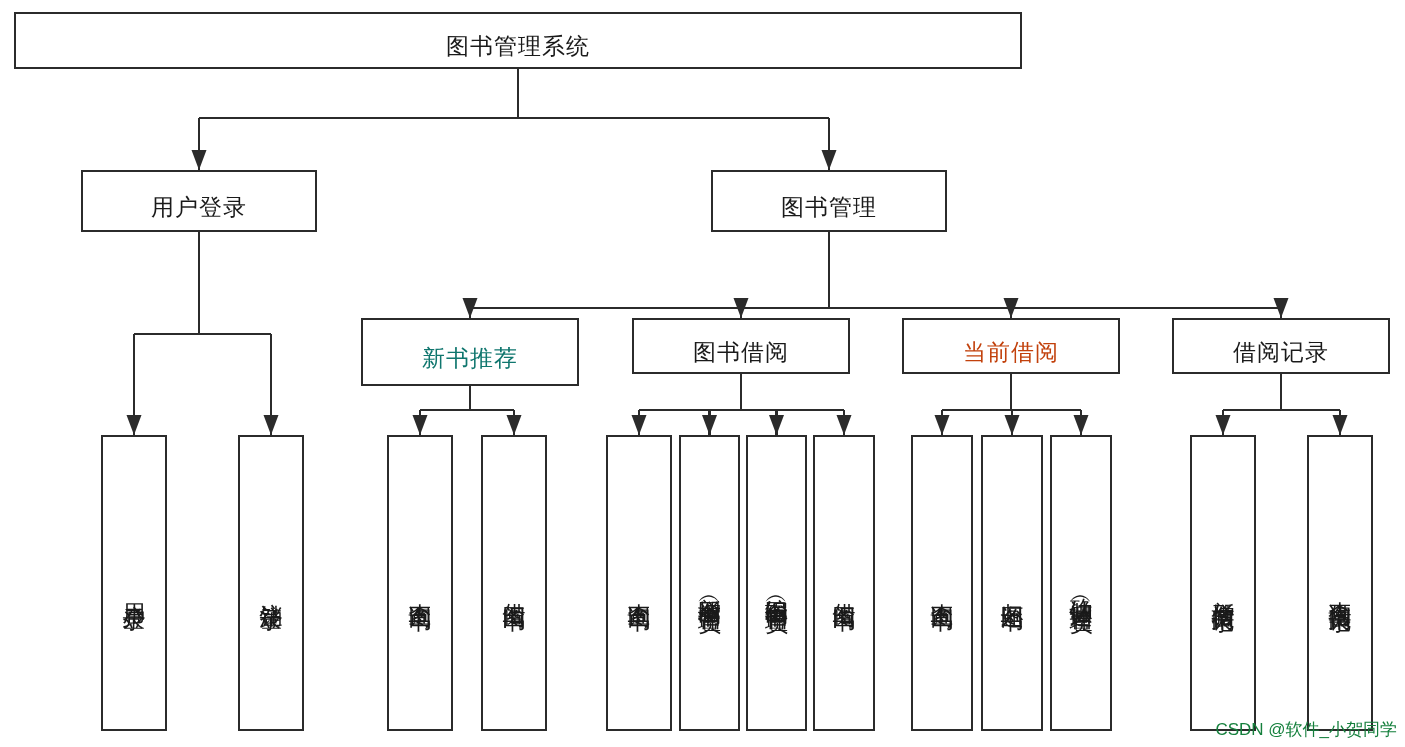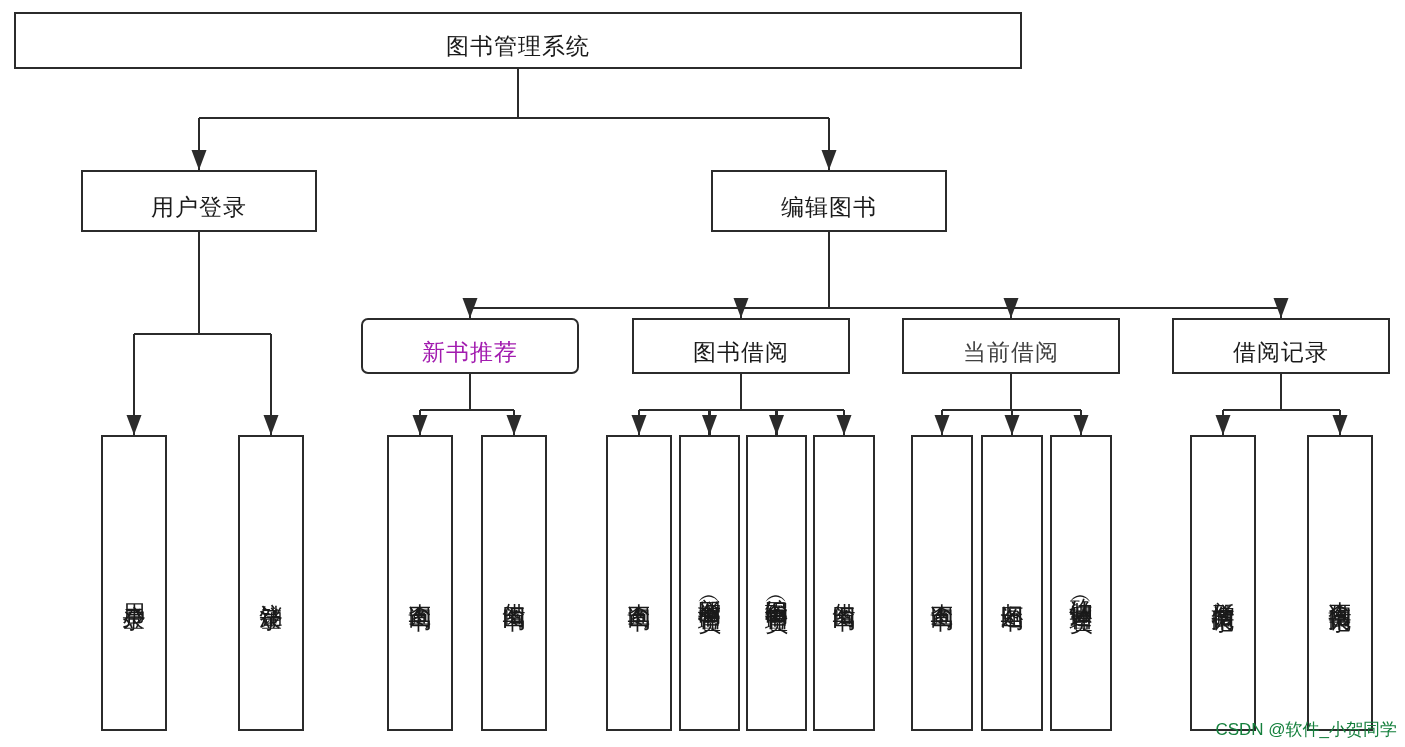--- a/index.html
+++ b/index.html
@@ -99,29 +99,29 @@
       <polygon points="1332.5,415 1347.5,415 1340,435" fill="#2b2b2b"></polygon>
     </svg>
   <div id="nodes-layer">
       <div class="node-box horiz" style="left: 14px; top: 12px; width: 1008px; height: 57px; border-color: rgb(43, 43, 43); background: rgb(255, 255, 255); color: rgb(26, 26, 26);">
         <span class="node-label">图书管理系统</span>
       </div>
       <div class="node-box horiz" style="left: 81px; top: 170px; width: 236px; height: 62px; border-color: rgb(43, 43, 43); background: rgb(255, 255, 255); color: rgb(26, 26, 26);">
         <span class="node-label">用户登录</span>
       </div>
       <div class="node-box horiz" style="left: 711px; top: 170px; width: 236px; height: 62px; border-color: rgb(43, 43, 43); background: rgb(255, 255, 255); color: rgb(26, 26, 26);">
-        <span class="node-label">编辑图书</span>
+        <span class="node-label">图书管理</span>
       </div>
-      <div class="node-box horiz" style="left: 361px; top: 318px; width: 218px; height: 56px; border-color: rgb(43, 43, 43); background: rgb(255, 255, 255); color: #a21caf; border-radius: 7px;">
+      <div class="node-box horiz" style="left: 361px; top: 318px; width: 218px; height: 68px; border-color: rgb(43, 43, 43); background: rgb(255, 255, 255); color: #0f766e;">
         <span class="node-label">新书推荐</span>
       </div>
       <div class="node-box horiz" style="left: 632px; top: 318px; width: 218px; height: 56px; border-color: rgb(43, 43, 43); background: rgb(255, 255, 255); color: rgb(26, 26, 26); text-align: center;">
         <span class="node-label">图书借阅</span>
       </div>
-      <div class="node-box horiz" style="left: 902px; top: 318px; width: 218px; height: 56px; border-color: rgb(43, 43, 43); background: rgb(255, 255, 255); color: #404040;">
+      <div class="node-box horiz" style="left: 902px; top: 318px; width: 218px; height: 56px; border-color: rgb(43, 43, 43); background: rgb(255, 255, 255); color: #c2410c;">
         <span class="node-label">当前借阅</span>
       </div>
       <div class="node-box horiz" style="left: 1172px; top: 318px; width: 218px; height: 56px; border-color: rgb(43, 43, 43); background: rgb(255, 255, 255); color: rgb(26, 26, 26);">
         <span class="node-label">借阅记录</span>
       </div>
       <div class="node-box vert" style="left: 101px; top: 435px; width: 66px; height: 296px; border-color: rgb(43, 43, 43); background: rgb(255, 255, 255); color: rgb(26, 26, 26);">
         <span class="node-label">用户登录</span>
       </div>
       <div class="node-box vert" style="left: 238px; top: 435px; width: 66px; height: 296px; border-color: rgb(43, 43, 43); background: rgb(255, 255, 255); color: rgb(26, 26, 26);">
         <span class="node-label">注销登录</span>

